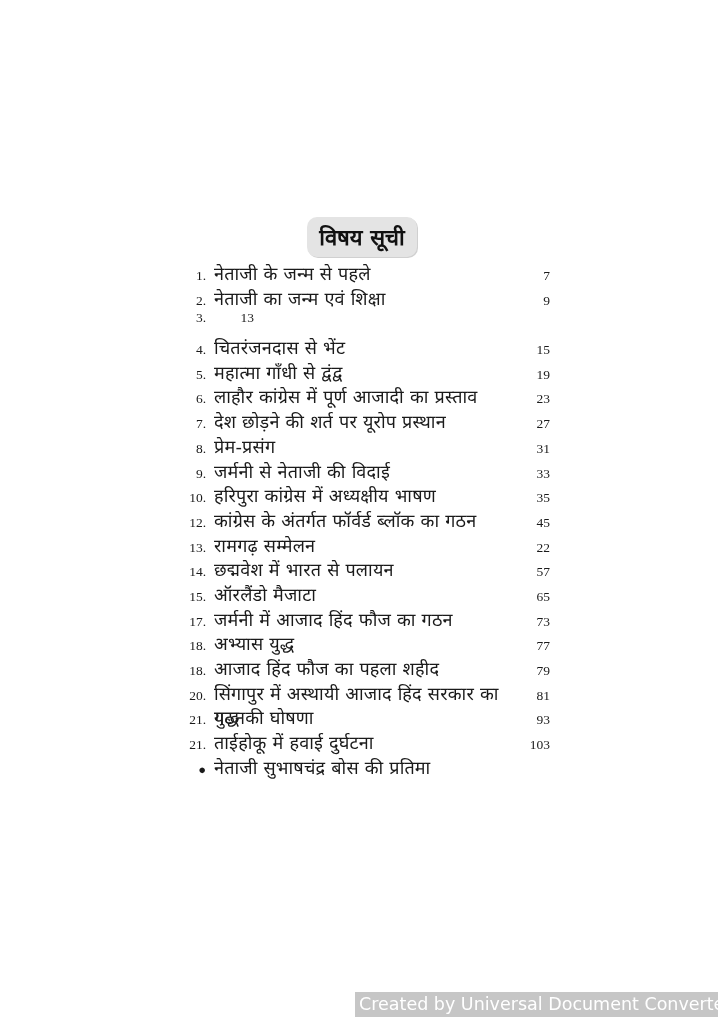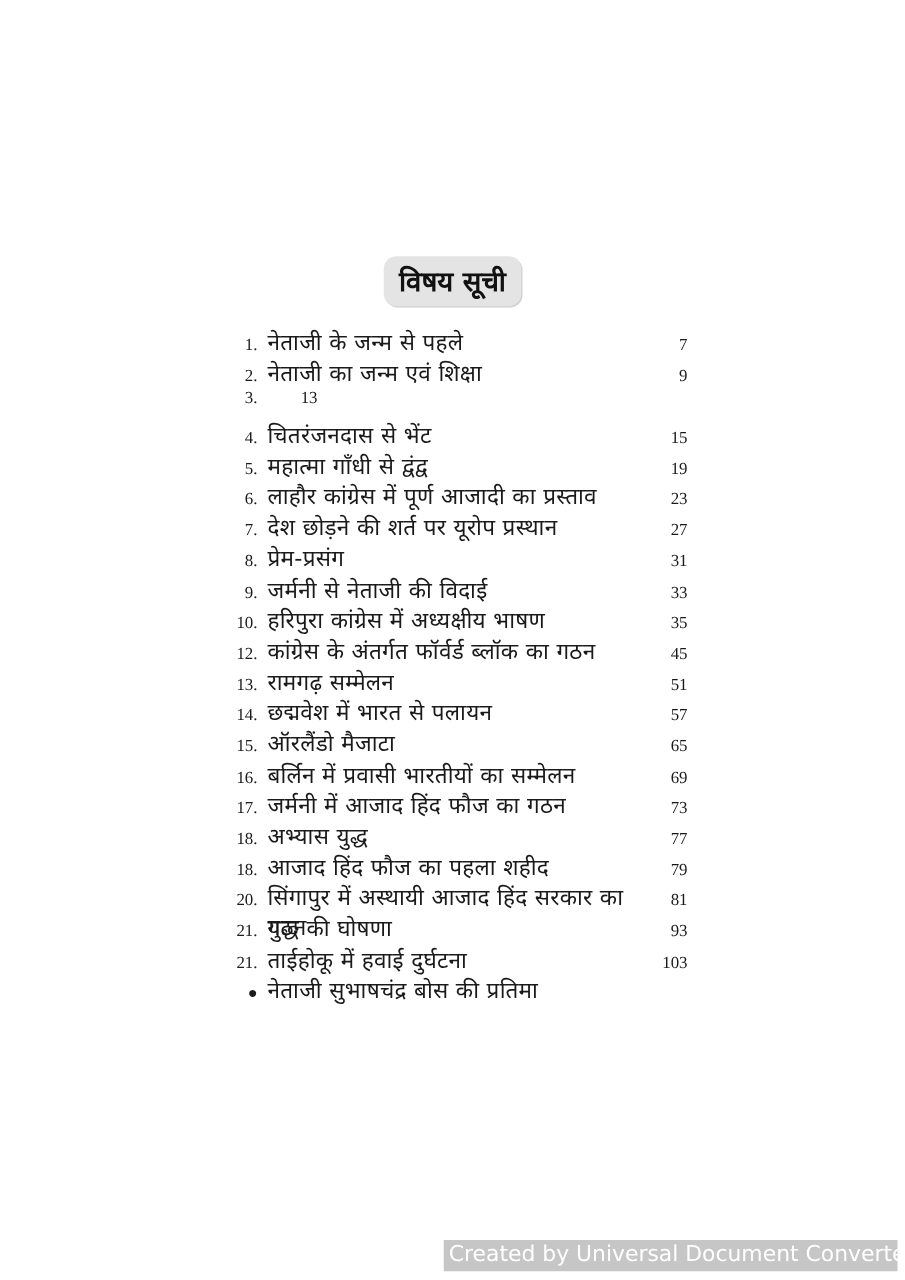--- a/index.html
+++ b/index.html
@@ -10,21 +10,21 @@
     body {
       width: 724px;
       height: 1024px;
       position: relative;
       overflow: hidden;
       font-family: "Liberation Serif", "DejaVu Serif", serif;
       color: #1a1a1a;
     }
     .title-wrap {
       position: absolute;
-      top: 205px;
+      top: 217px;
       left: 0;
       width: 724px;
       text-align: center;
     }
     .title-box {
       display: inline-block;
       background: #e4e4e4;
       border-radius: 10px;
       padding: 4px 12px 6px 12px;
       font-family: "DejaVu Sans", sans-serif;
@@ -144,38 +144,33 @@
       <span class="toc-page">35</span>
     </div>
   <div class="toc-row">
       <span class="toc-num">12.</span>
       <span class="toc-title">कांग्रेस के अंतर्गत फॉर्वर्ड ब्लॉक का गठन</span>
       <span class="toc-page">45</span>
     </div>
   <div class="toc-row">
       <span class="toc-num">13.</span>
       <span class="toc-title">रामगढ़ सम्मेलन</span>
-      <span class="toc-page">51</span>
+      <span class="toc-page">22</span>
     </div>
   <div class="toc-row">
       <span class="toc-num">14.</span>
       <span class="toc-title">छद्मवेश में भारत से पलायन</span>
       <span class="toc-page">57</span>
     </div>
   <div class="toc-row">
       <span class="toc-num">15.</span>
       <span class="toc-title">ऑरलैंडो मैजाटा</span>
       <span class="toc-page">65</span>
     </div>
   <div class="toc-row">
-      <span class="toc-num">16.</span>
-      <span class="toc-title">बर्लिन में प्रवासी भारतीयों का सम्मेलन</span>
-      <span class="toc-page">69</span>
-    </div>
-  <div class="toc-row">
       <span class="toc-num">17.</span>
       <span class="toc-title">जर्मनी में आजाद हिंद फौज का गठन</span>
       <span class="toc-page">73</span>
     </div>
   <div class="toc-row">
       <span class="toc-num">18.</span>
       <span class="toc-title">अभ्यास युद्ध</span>
       <span class="toc-page">77</span>
     </div>
   <div class="toc-row">

